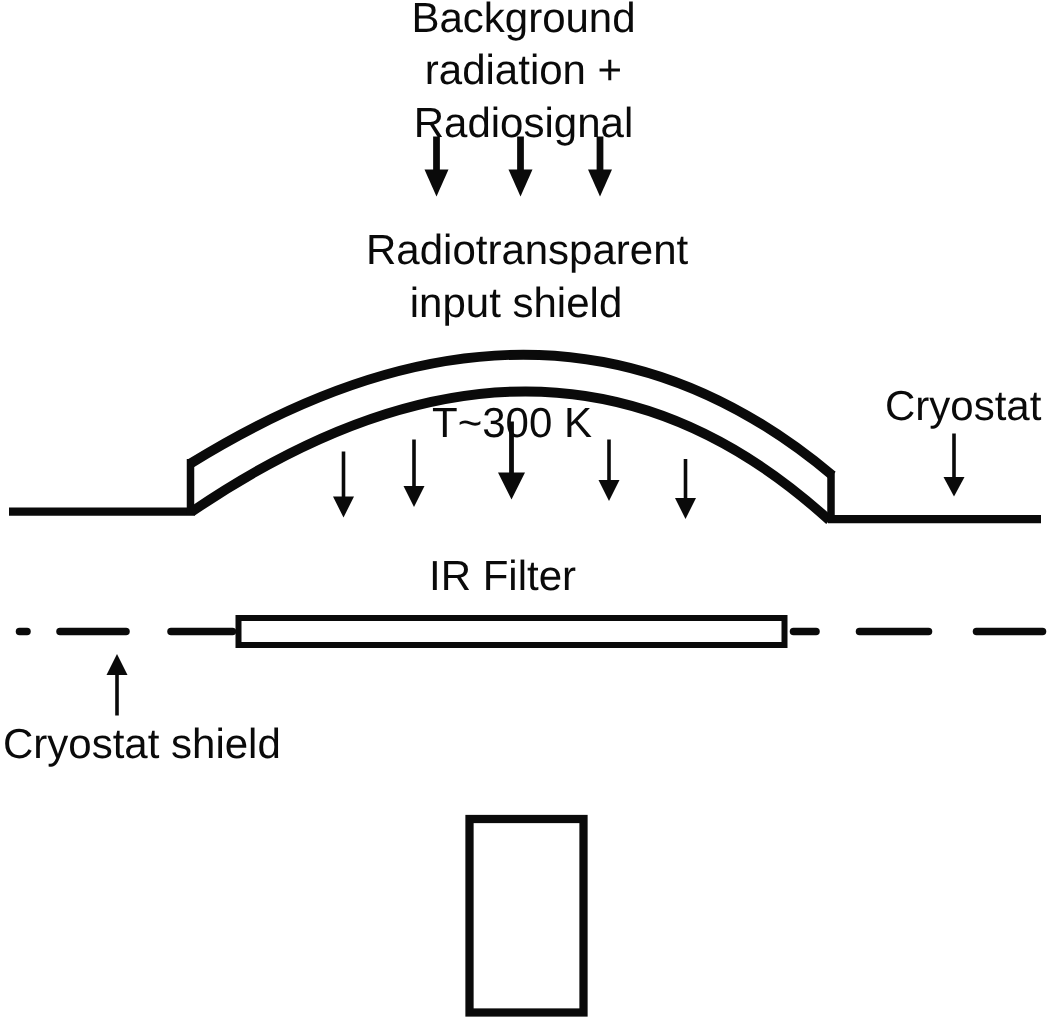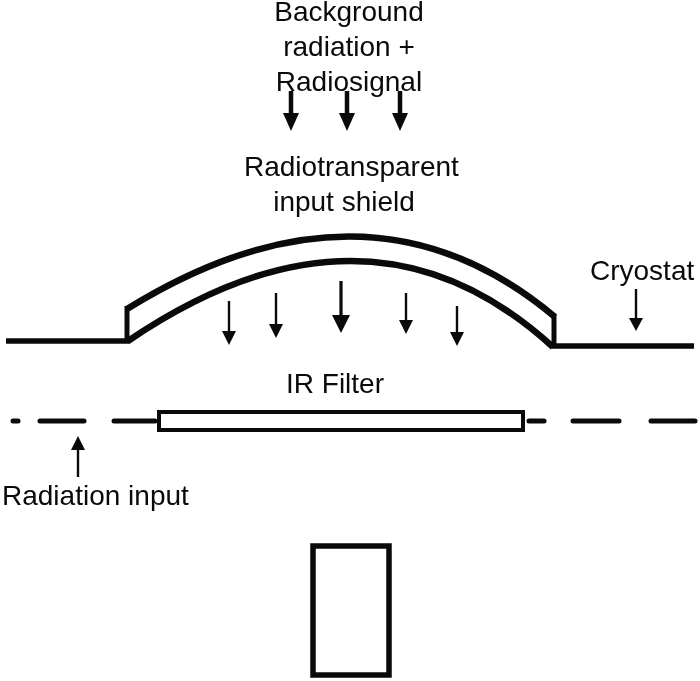--- a/index.html
+++ b/index.html
@@ -99,20 +99,21 @@
     <rect x="313" y="546" width="76" height="129" fill="var(--background)" stroke="currentColor" stroke-width="5.5"></rect>
   </svg>
 
   <div class="label center lh35" style="left:249px; top:-6px; width:200px;">Background
 radiation +
 Radiosignal</div>
 
   <div class="label center lh35" style="left:244px; top:149px; width:200px;">Radiotransparent
 input shield</div>
 
+  <div class="label" style="left:288px; top:268px;">T~300 K</div>
 
   <div class="label" style="left:286px; top:370px;">IR Filter</div>
 
   <div class="label" style="left:590px; top:257px;">Cryostat</div>
 
-  <div class="label" style="left:2px; top:482px;">Radiation input</div>
+  <div class="label" style="left:2px; top:482px;">Cryostat shield</div>
 
 </div>
 
 </body></html>

